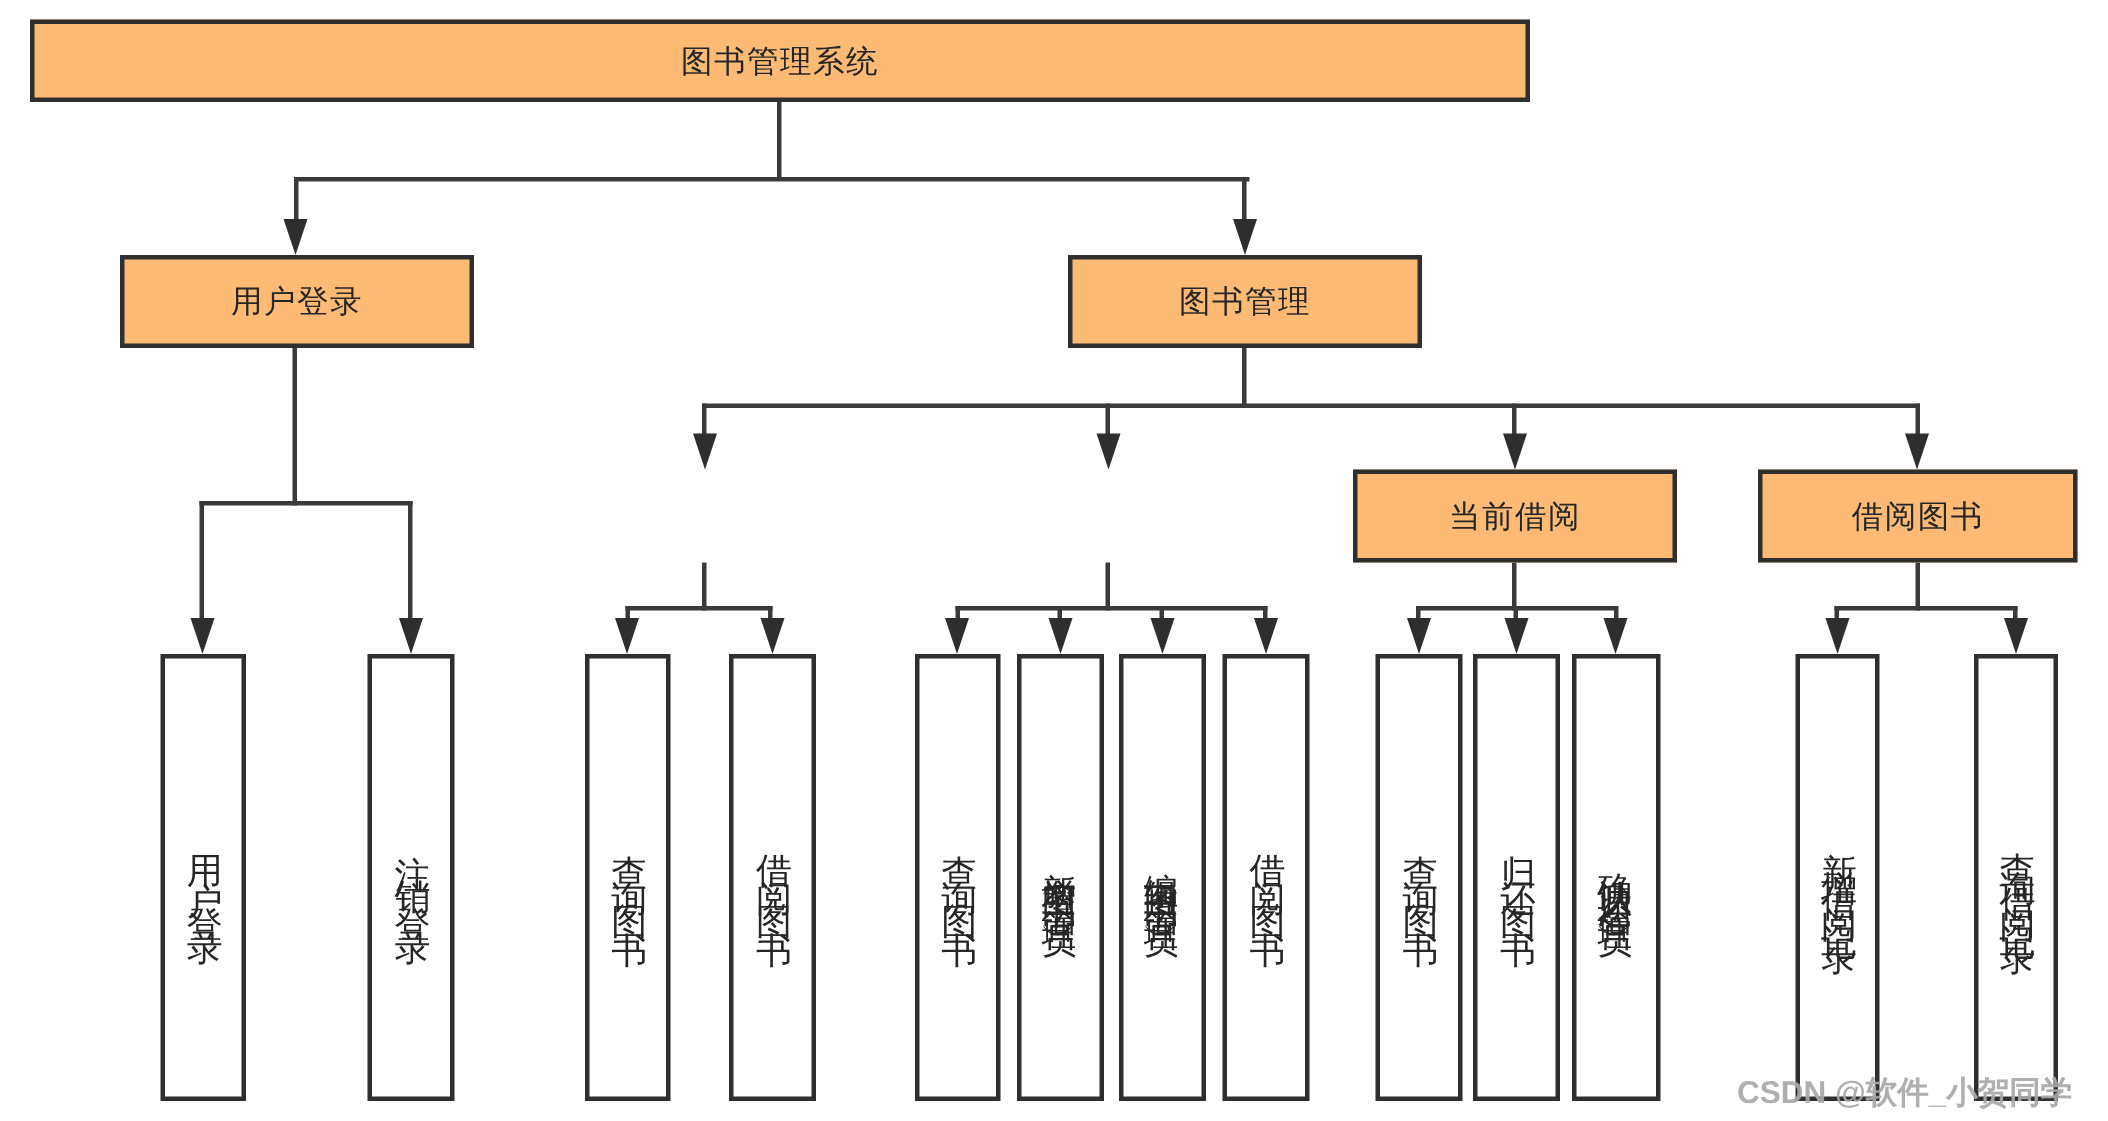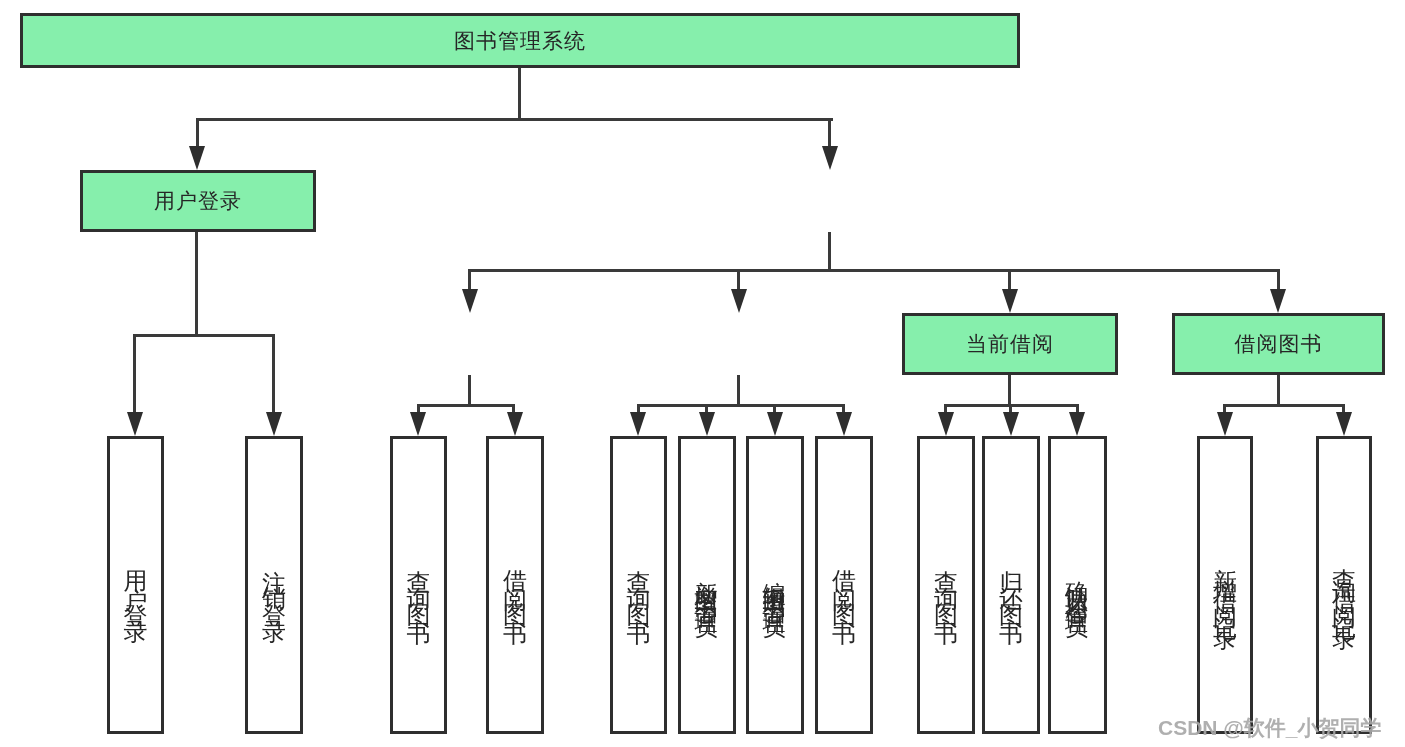--- a/index.html
+++ b/index.html
@@ -2,21 +2,21 @@
 <html><head>
 <meta charset="utf-8">
 <style>
   html,body{margin:0;padding:0;background:#ffffff;}
   .stage{
     position:relative;width:1405px;height:747px;background:#ffffff;overflow:hidden;
     font-family:"Liberation Sans",sans-serif;color:#262626;
   }
   
   .hbox{
-    position:absolute;box-sizing:border-box;border:3px solid #2f2f2f;background:#86efac;
+    position:absolute;box-sizing:border-box;border:3px solid #2f2f2f;background:#fdba74;
     display:flex;align-items:center;justify-content:center;
     font-size:21px;letter-spacing:1px;white-space:nowrap;
   }
   .vbox{
     position:absolute;box-sizing:border-box;border:3px solid #2f2f2f;background:#ffffff;
     display:flex;align-items:center;justify-content:center;
     writing-mode:vertical-rl;text-orientation:mixed;
     font-size:24px;white-space:nowrap;
   }
   .ls4{letter-spacing:17px;}
@@ -99,20 +99,23 @@
   <div class="arrow" style="left:1217px;top:412px"></div>
   <div class="arrow" style="left:1336px;top:412px"></div>
 
   <div class="hbox" style="left:20px;top:13px;width:1000px;height:55px">
     <span>图书管理系统</span>
   </div>
 
   <div class="hbox" style="left:80px;top:170px;width:236px;height:62px">
     <span>用户登录</span>
   </div>
+  <div class="hbox" style="left:712px;top:170px;width:236px;height:62px">
+    <span>图书管理</span>
+  </div>
 
   <div class="hbox" style="left:902px;top:313px;width:216px;height:62px">
     <span>当前借阅</span>
   </div>
   <div class="hbox" style="left:1172px;top:313px;width:213px;height:62px">
     <span>借阅图书</span>
   </div>
 
   <div class="vbox ls4" style="left:107px;top:436px;width:57px;height:298px">
     <span>用户登录</span>

